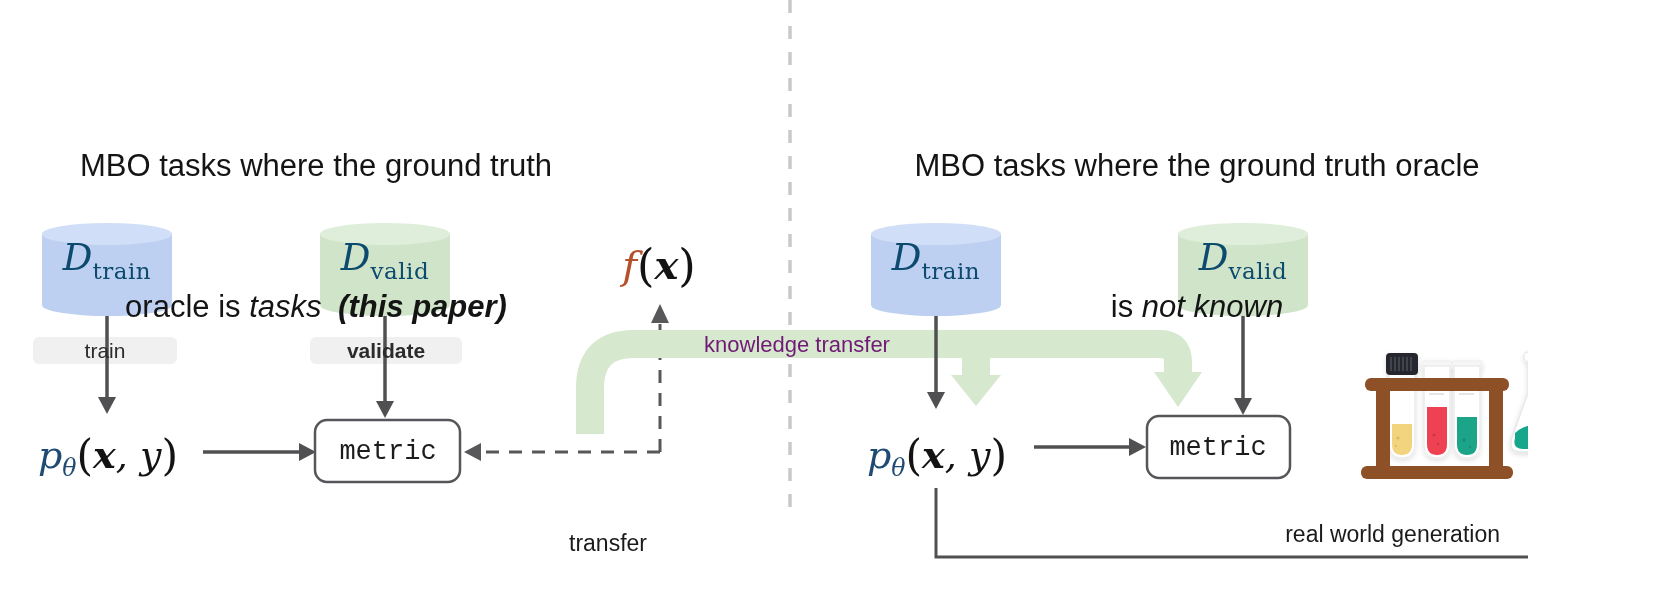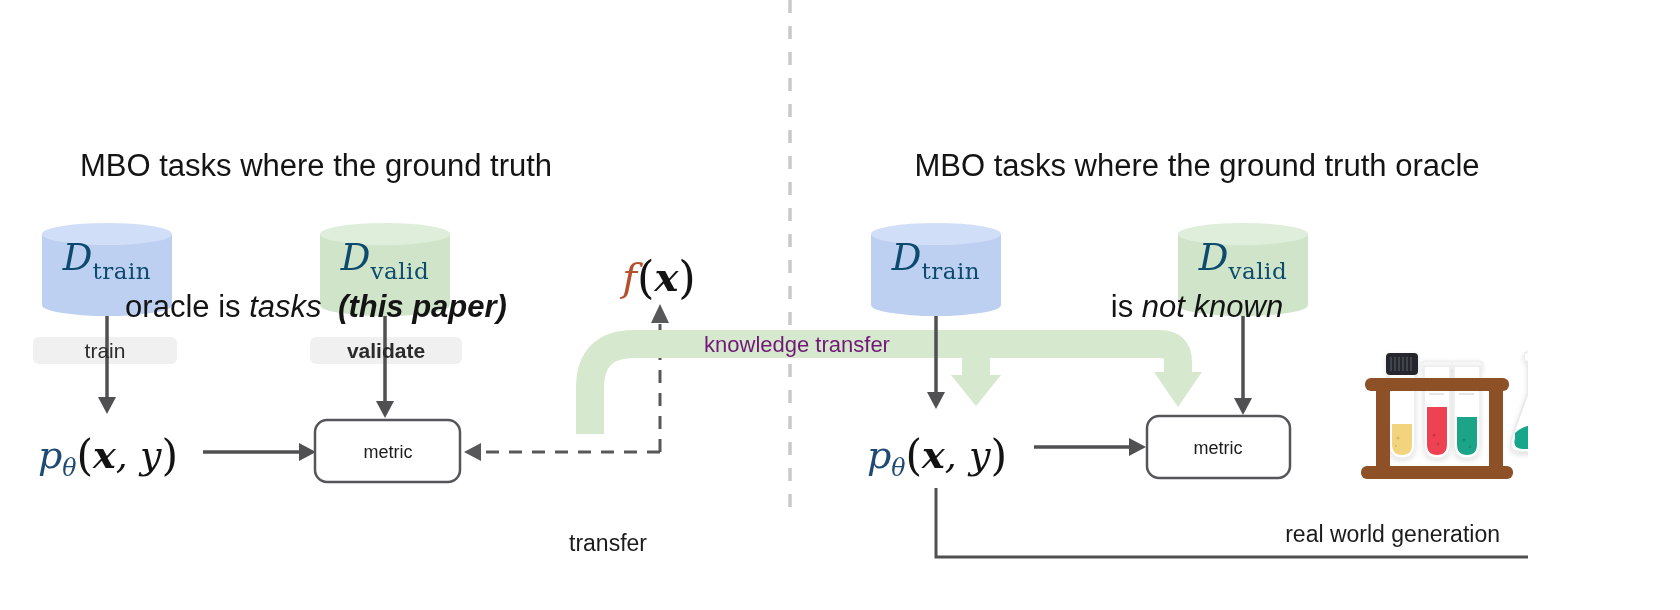--- a/index.html
+++ b/index.html
@@ -7,21 +7,21 @@
           font-family:"Liberation Sans", sans-serif;}
   .layer-svg{position:absolute;left:0;top:0;z-index:1;}
   .txt{position:absolute;z-index:2;color:#161616;white-space:pre;}
   .center{transform:translate(-50%,-50%);text-align:center;}
   .title{font-size:31px;line-height:47px;text-align:center;transform:translateX(-50%);color:#141414;}
   .title .it{font-style:italic;}
   .title .bi{font-style:italic;font-weight:700;margin-left:8px;}
   .dset{font-family:"DejaVu Serif", serif;font-style:italic;font-size:37px;color:#0c4a6e;}
   .dset sub{font-style:normal;font-size:23px;letter-spacing:.5px;}
   .pill-label{font-size:21px;color:#2b2b2b;}
-  .metric-label{font-size:18px;color:#1c1c1c;}
+  .metric-label{font-size:27px;color:#1c1c1c;font-family:Liberation Mono, monospace;}
   .band-label{font-size:22px;color:#701a75;}
   .small-note{font-size:23px;color:#1b1b1b;line-height:34px;text-align:center;}
   .math{font-family:"DejaVu Serif", serif;font-style:italic;font-size:38px;color:#131313;}
   .math .navy{color:#1e4a73;}
   .math sub{font-size:0.62em;}
   .math .up{font-style:normal;font-size:1.12em;vertical-align:-0.04em;font-family:"DejaVu Serif",serif;}
   .math .bx{font-weight:700;}
   .math.oracle{font-size:40px;}
   .math .orange{color:#b5502d;}
   .rwg{font-size:23px;color:#1b1b1b;transform:translateX(-100%);}
@@ -203,21 +203,21 @@
 <div class="txt center dset" style="left:107px;top:260px;"><span>D</span><sub>train</sub></div>
 <div class="txt center dset" style="left:385px;top:260px;"><span>D</span><sub>valid</sub></div>
 <div class="txt center dset" style="left:936px;top:260px;"><span>D</span><sub>train</sub></div>
 <div class="txt center dset" style="left:1243px;top:260px;"><span>D</span><sub>valid</sub></div>
 
 <div class="txt center pill-label" style="left:105px;top:351px;">train</div>
 <div class="txt center pill-label" style="left:386px;top:351px;font-weight:bold;">validate</div>
 
 <div class="txt center math" style="left:108px;top:456px;"><span class="navy">p</span><sub class="navy">θ</sub><span class="up">(</span><span class="bx">x</span><span>, </span><span>y</span><span class="up">)</span></div>
 <div class="txt center math" style="left:937px;top:456px;"><span class="navy">p</span><sub class="navy">θ</sub><span class="up">(</span><span class="bx">x</span><span>, </span><span>y</span><span class="up">)</span></div>
-<div class="txt center math oracle" style="left:659px;top:265px;margin-top:12px;"><span class="orange">f</span><span class="up">(</span><span class="bx">x</span><span class="up">)</span></div>
+<div class="txt center math oracle" style="left:659px;top:265px;"><span class="orange">f</span><span class="up">(</span><span class="bx">x</span><span class="up">)</span></div>
 
 <div class="txt center metric-label" style="left:388px;top:452px;">metric</div>
 <div class="txt center metric-label" style="left:1218px;top:448px;">metric</div>
 
 <div class="txt center band-label" style="left:797px;top:345px;">knowledge transfer</div>
 <div class="txt small-note" style="left:608px;top:458px;transform:translateX(-50%);">
   <div>transfer</div>
   
 </div>
 <div class="txt rwg" style="left:1500px;top:521px;">real world generation</div>

